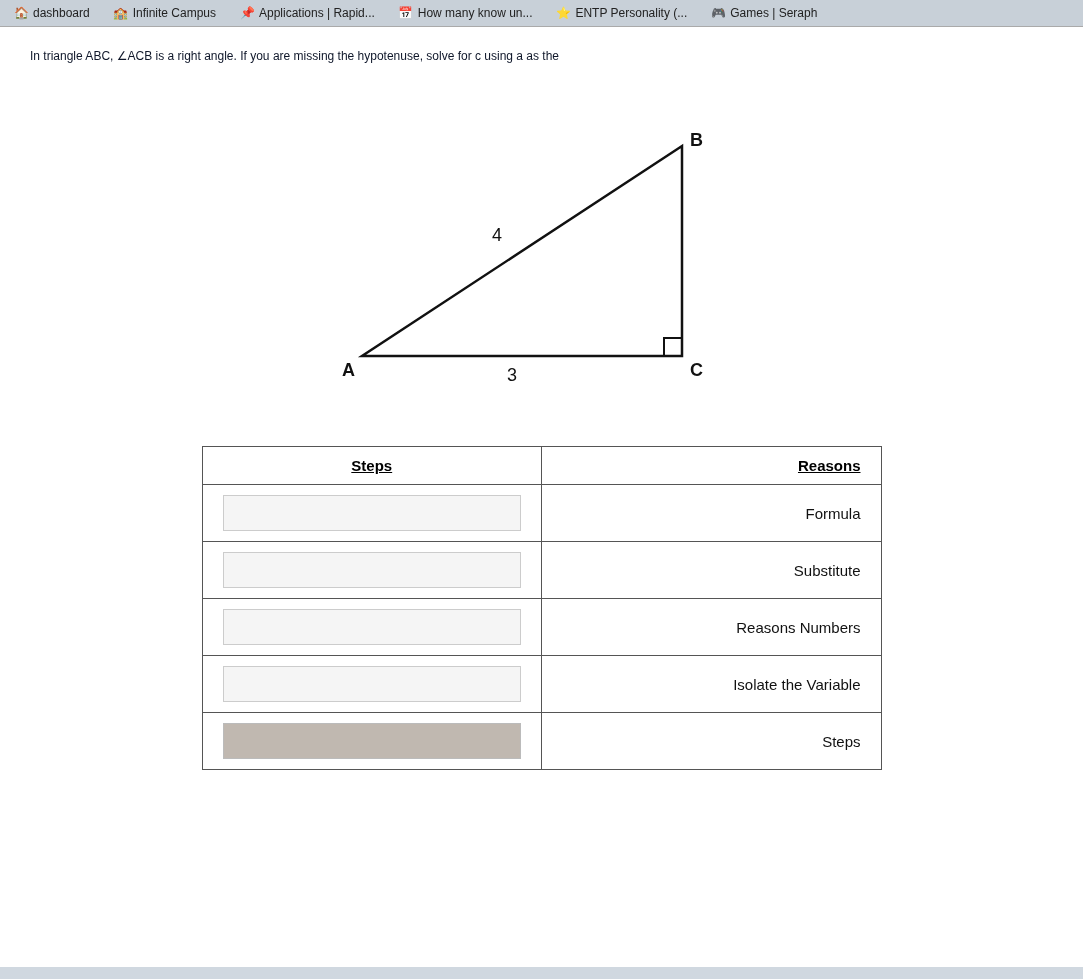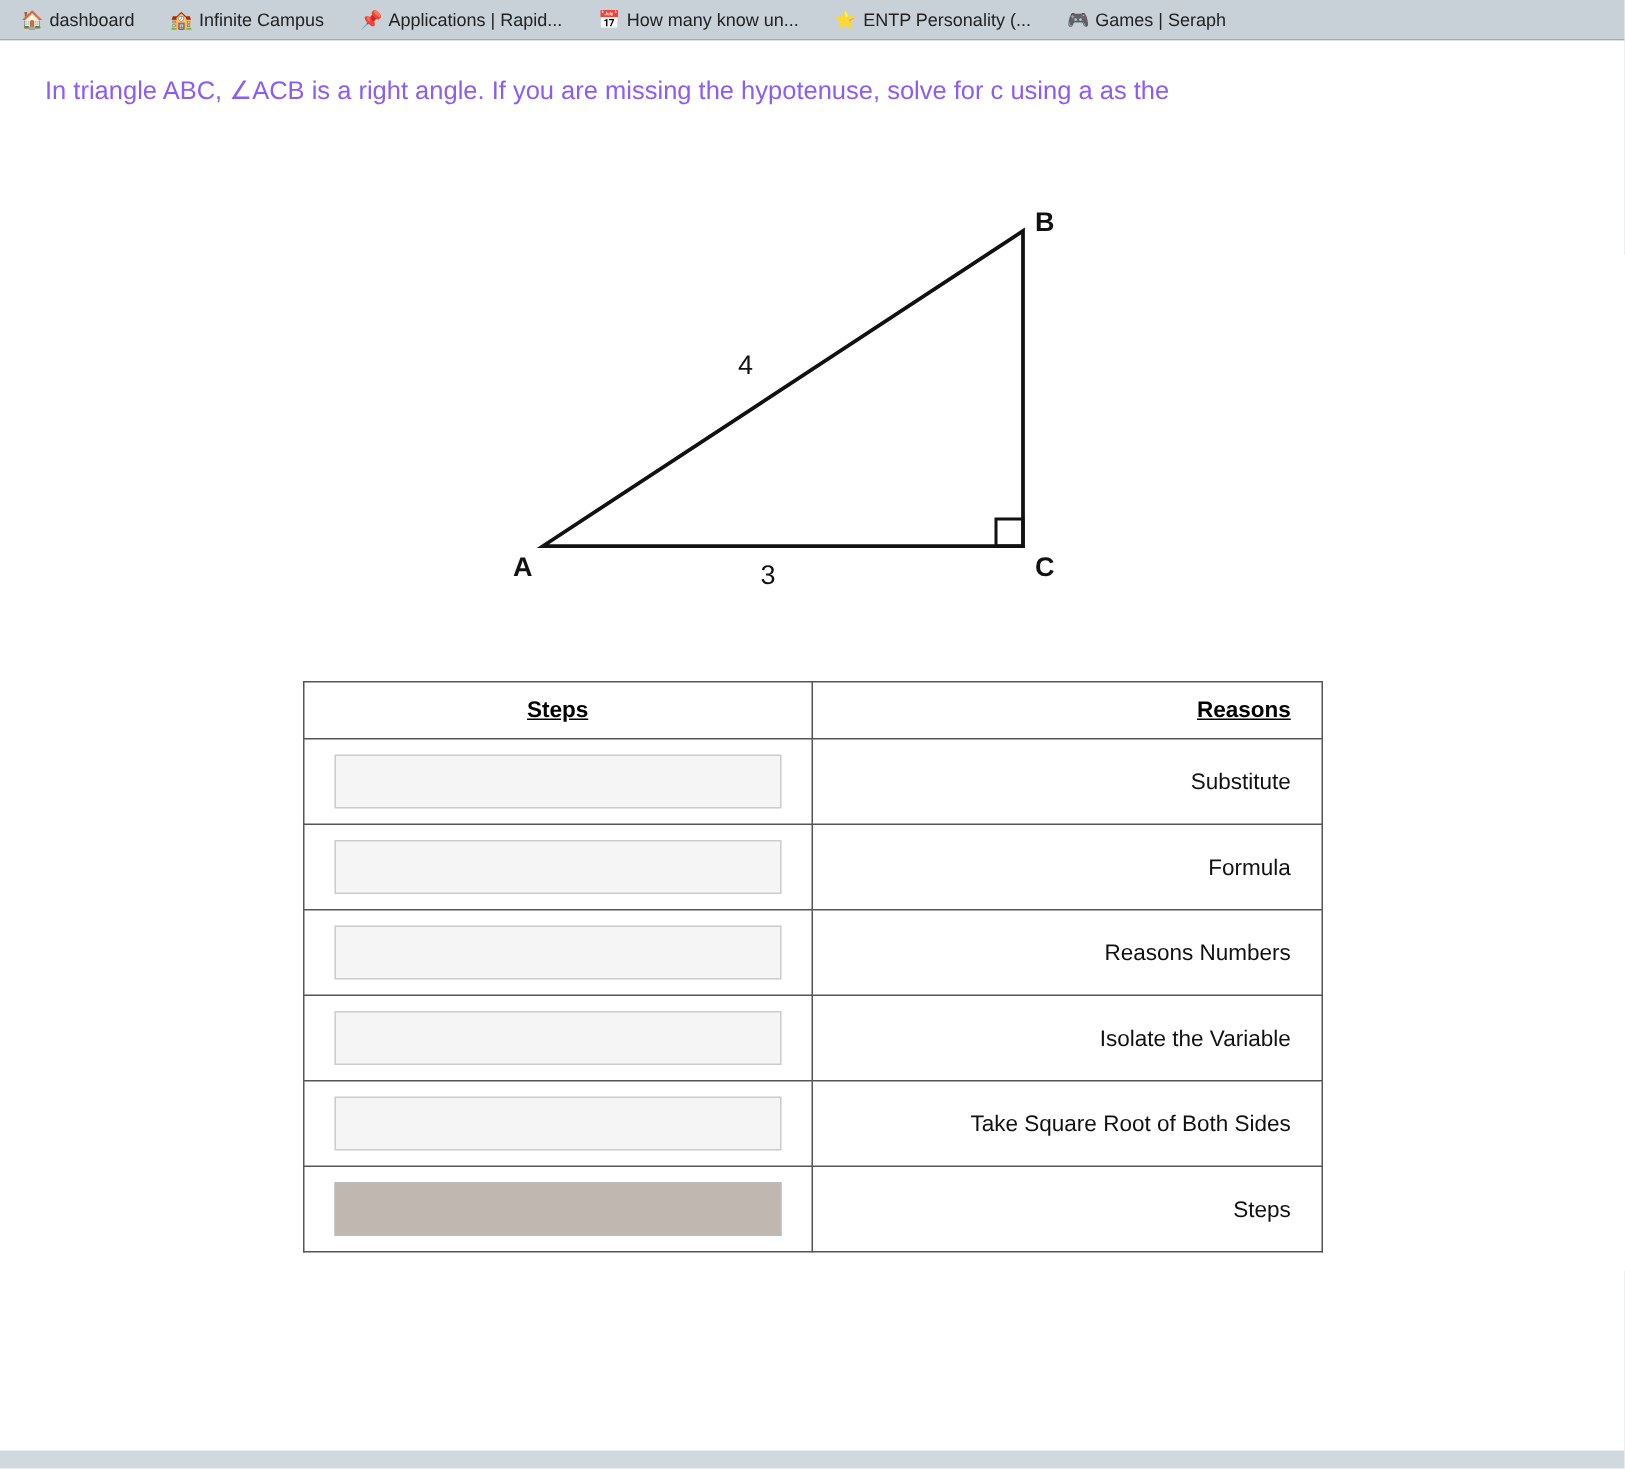--- a/index.html
+++ b/index.html
@@ -36,22 +36,22 @@
 
     
     .main-content {
       background: #ffffff;
       margin: 0;
       padding: 20px 30px 40px 30px;
       min-height: 940px;
     }
 
     .instruction-text {
-      font-size: 17px;
-      color: #8b5cf6;
+      font-size: 12px;
+      color: #0f172a;
       line-height: 1.6;
       margin-bottom: 20px;
     }
 
     
     .diagram-container {
       display: flex;
       justify-content: center;
       align-items: center;
       margin: 20px 0 40px 0;
@@ -186,50 +186,44 @@
           <th class="steps-cell">Steps</th>
           <th class="reasons-cell">Reasons</th>
         </tr>
       </thead>
       <tbody>
 
         <tr>
           <td class="input-cell">
             <input type="text" class="steps-input" value="" style="">
           </td>
+          <td class="reasons-cell">Formula</td>
+        </tr>
+
+        <tr>
+          <td class="input-cell">
+            <input type="text" class="steps-input" value="" style="">
+          </td>
           <td class="reasons-cell">Substitute</td>
         </tr>
 
         <tr>
           <td class="input-cell">
             <input type="text" class="steps-input" value="" style="">
           </td>
-          <td class="reasons-cell">Formula</td>
-        </tr>
-
-        <tr>
-          <td class="input-cell">
-            <input type="text" class="steps-input" value="" style="">
-          </td>
           <td class="reasons-cell">Reasons Numbers</td>
         </tr>
 
         <tr>
           <td class="input-cell">
             <input type="text" class="steps-input" value="" style="">
           </td>
           <td class="reasons-cell">Isolate the Variable</td>
         </tr>
 
-        <tr>
-          <td class="input-cell">
-            <input type="text" class="steps-input" value="" style="">
-          </td>
-          <td class="reasons-cell">Take Square Root of Both Sides</td>
-        </tr>
 
         <tr>
           <td class="input-cell">
             <input type="text" class="answer-input" value="" style="">
           </td>
           <td class="reasons-cell">Steps</td>
         </tr>
       </tbody>
     </table>
   </div>

